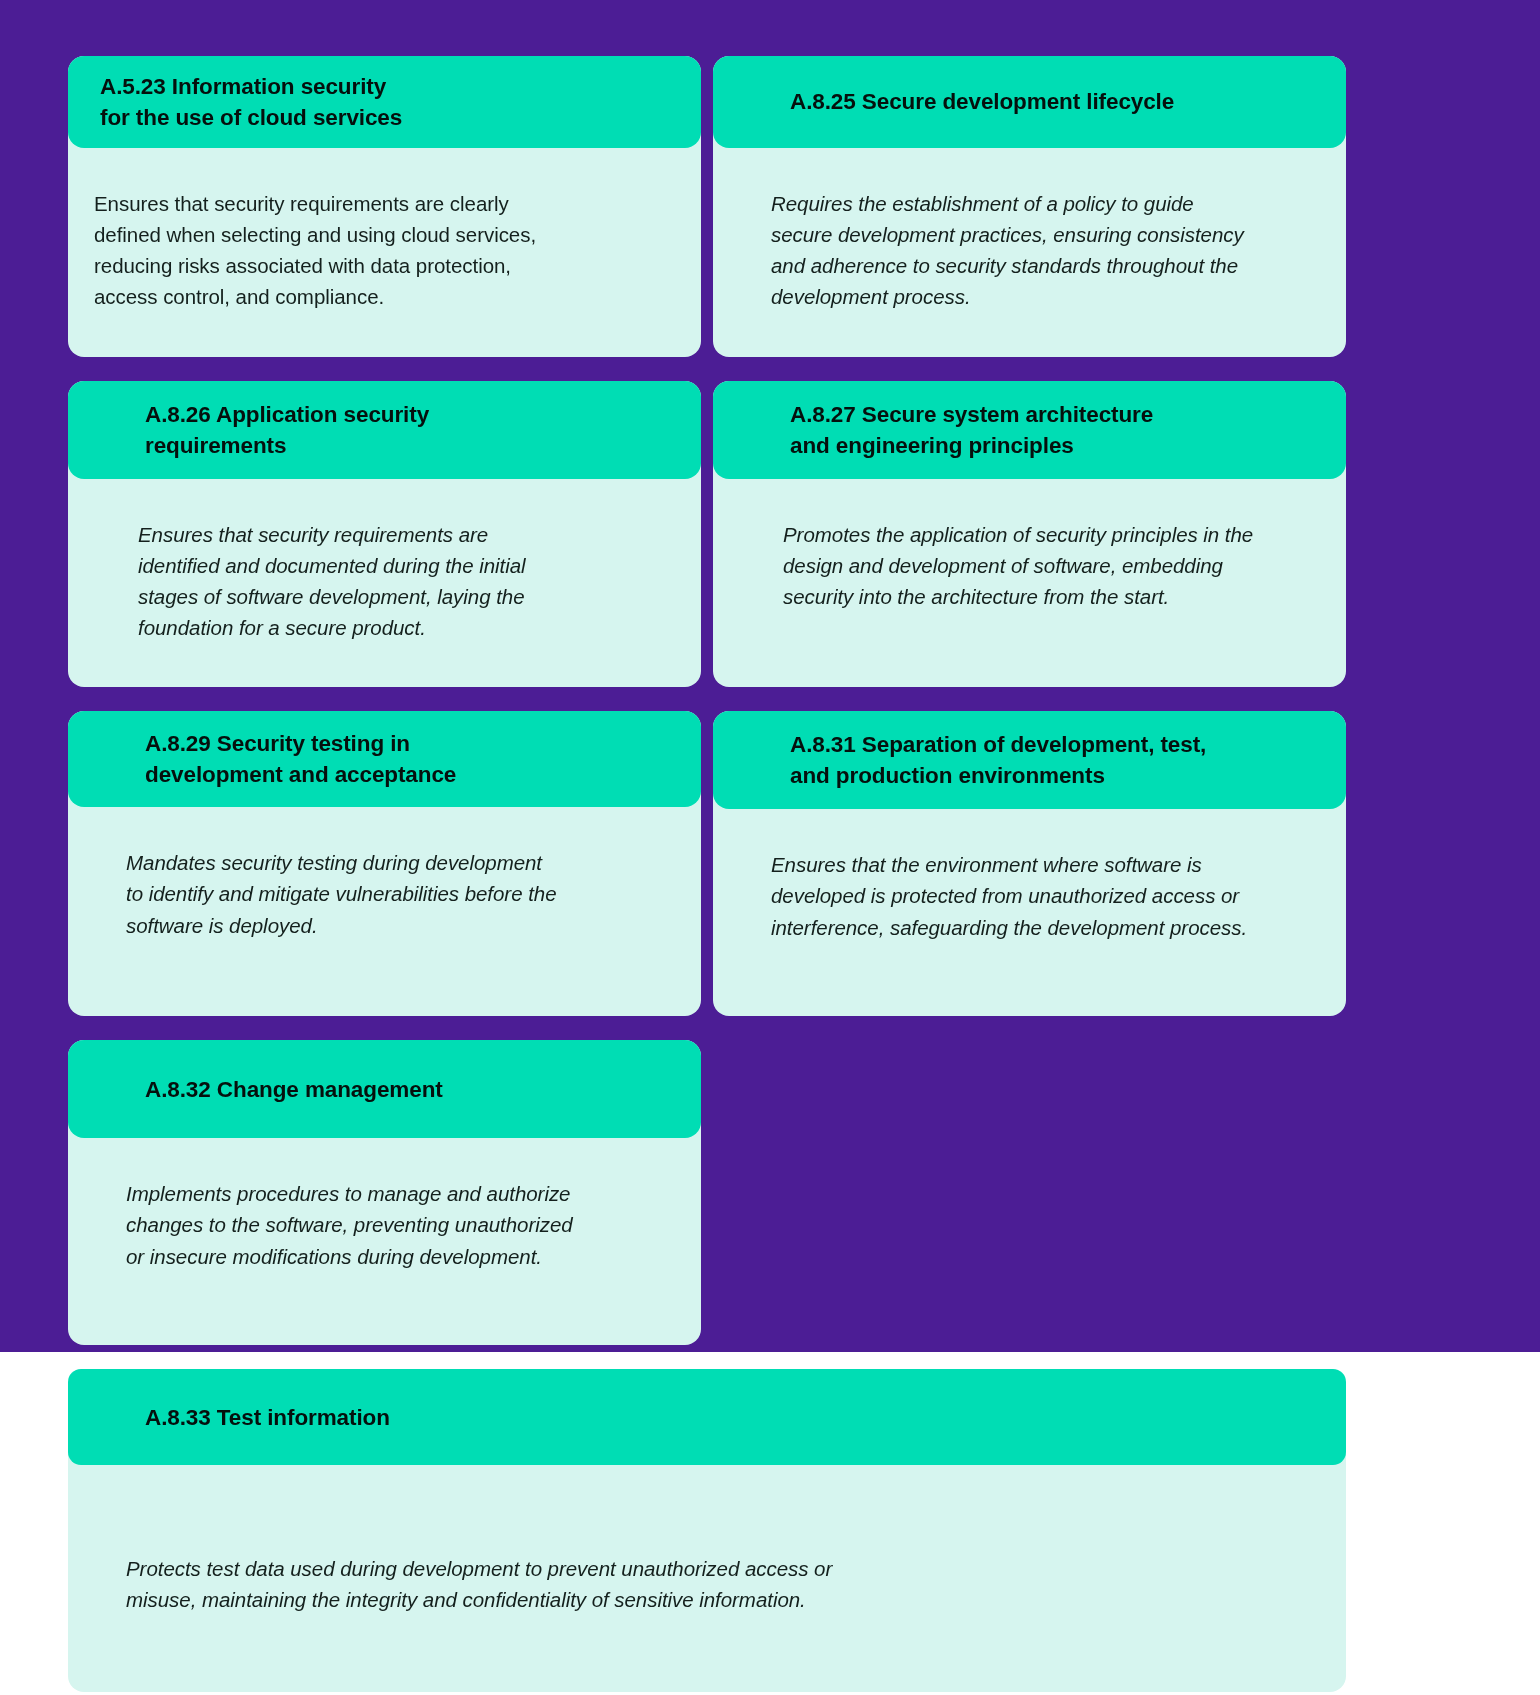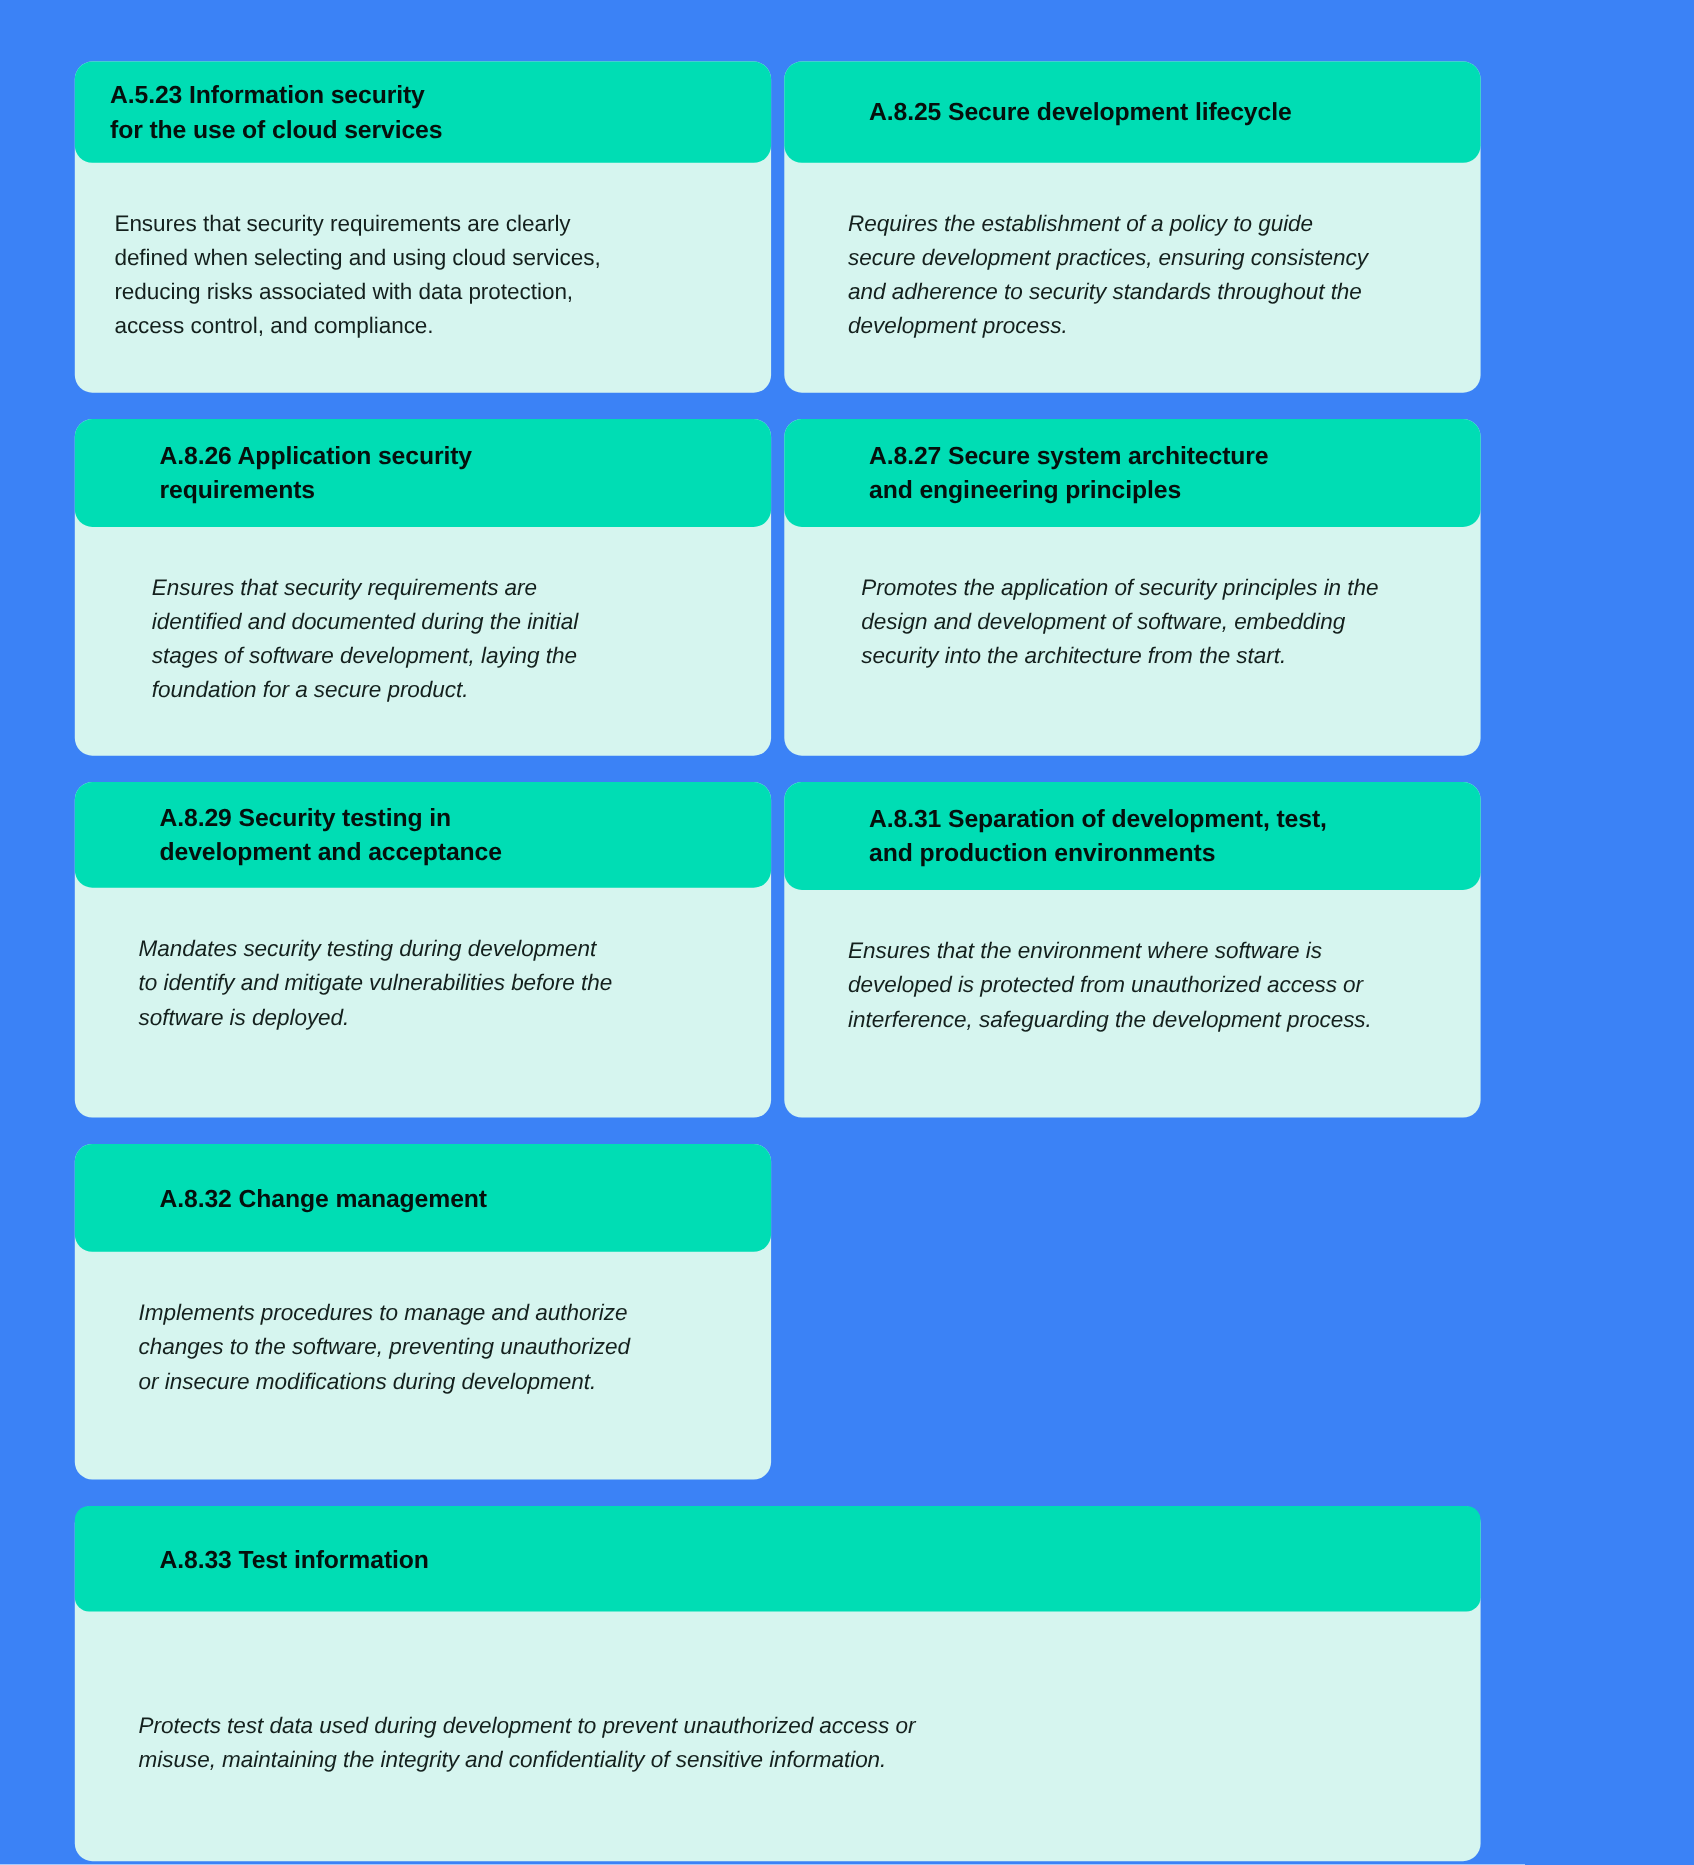--- a/index.html
+++ b/index.html
@@ -6,22 +6,22 @@
 
   html, body {
     width: 1540px;
     height: 1695px;
     background: #ffffff;
     font-family: "Liberation Sans", sans-serif;
   }
 
   .page {
     width: 1540px;
-    height: 1695px;
-    background: #3b82f6;
+    height: 1352px;
+    background: #4c1d95;
     position: relative;
     padding: 56px 195px 0 68px;
   }
 
   .grid {
     display: grid;
     grid-template-columns: 633px 633px;
     column-gap: 12px;
     row-gap: 24px;
     width: 1278px;
@@ -87,21 +87,21 @@
   .h-3 .card-body   { min-height: 192px; }
 
   .h-4 .card-header { min-height: 98px; }
   .h-4 .card-body   { min-height: 207px; }
 
   .h-5 .card-header { min-height: 96px; border-radius: 13px; }
   .h-5 .card-body   { min-height: 179px; margin-top: 48px; }
 
   
   .indent-sm .card-header { padding-left: 32px; }
-  .indent-sm .card-body   { padding-left: 36px; }
+  .indent-sm .card-body   { padding-left: 26px; }
 
   .indent-md .card-header { padding-left: 77px; }
   .indent-md .card-body   { padding-left: 58px; font-style: italic; }
 </style>
 </head>
 <body>
 
 <div class="page">
   <div class="grid">
 

